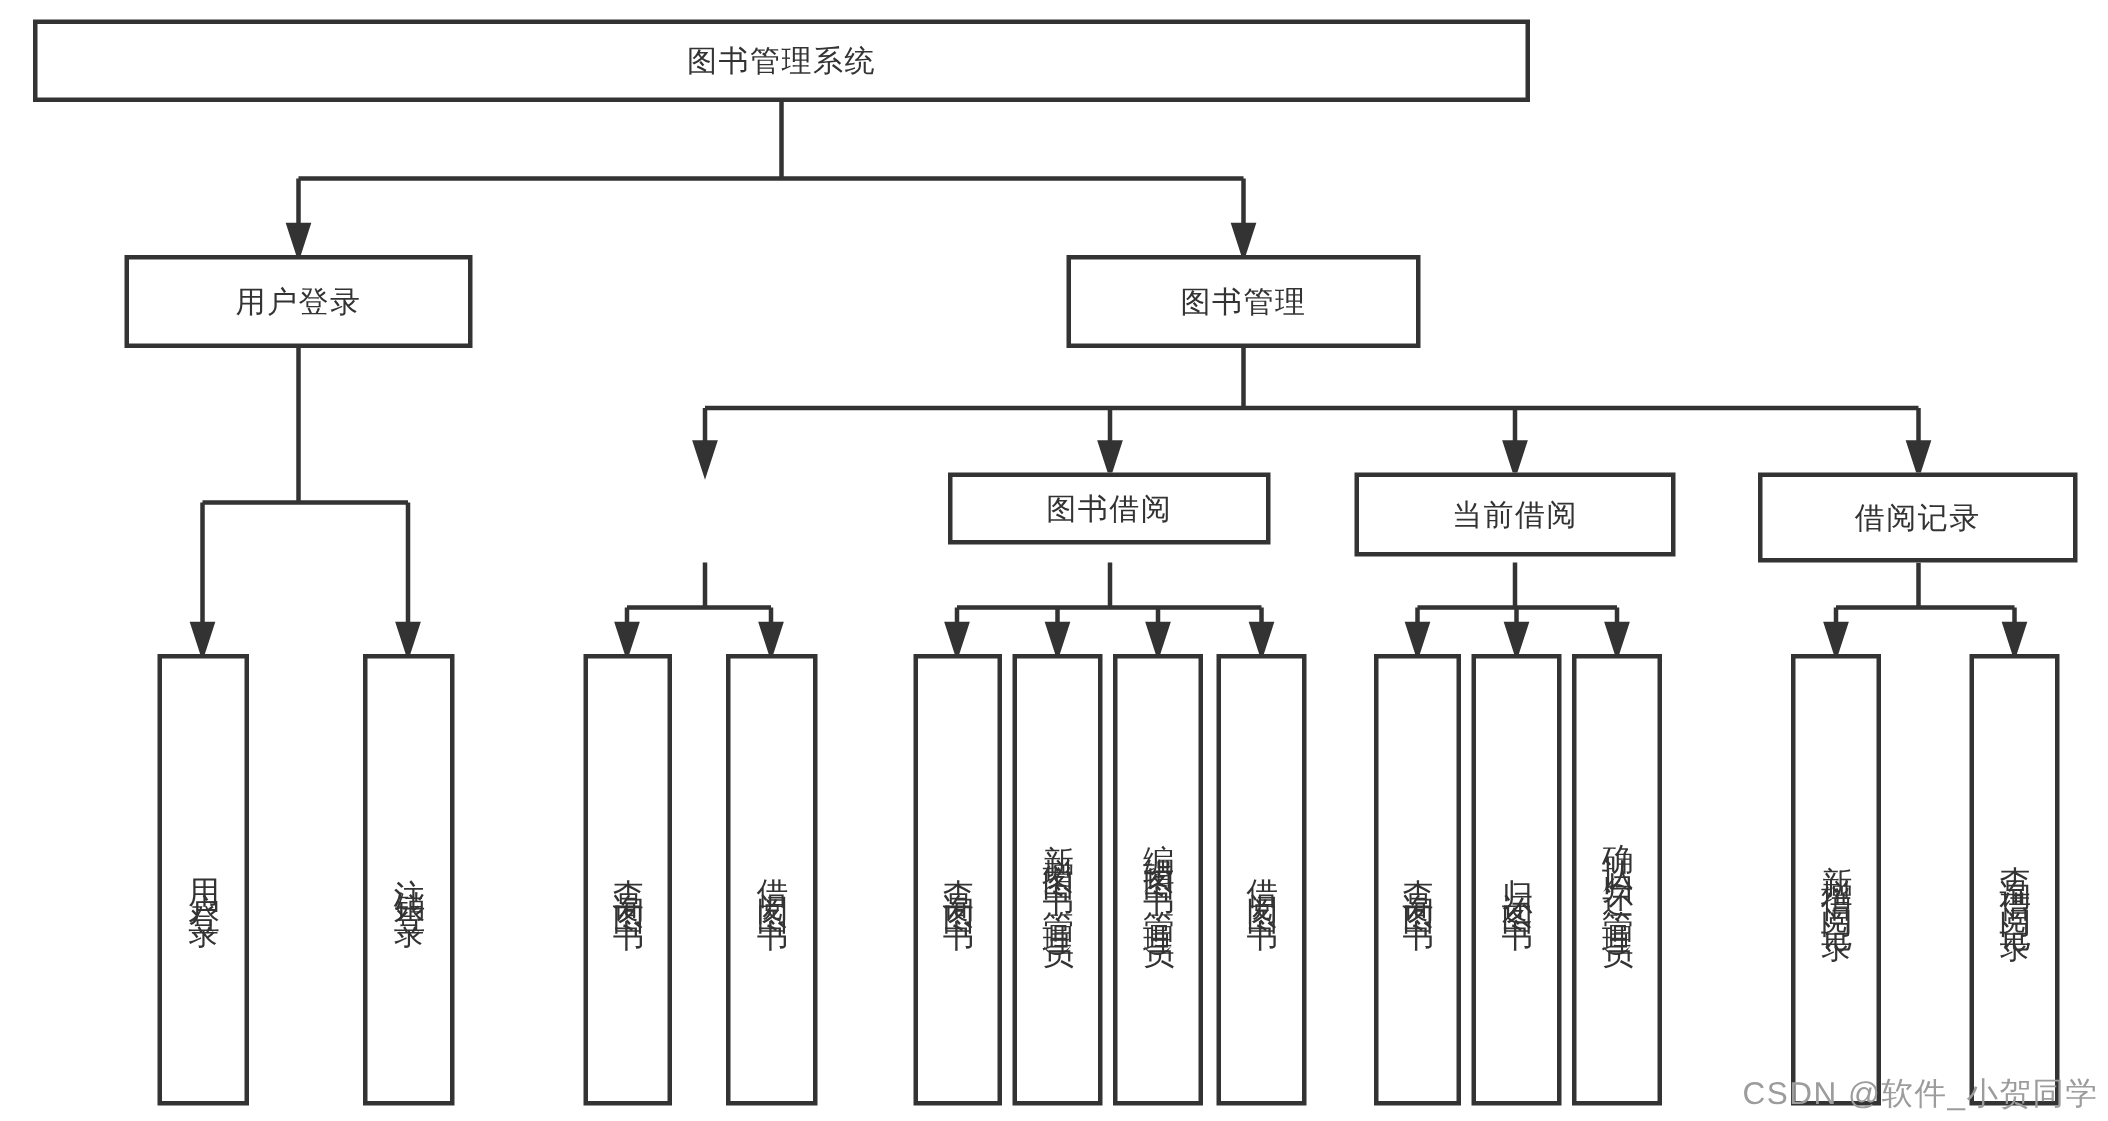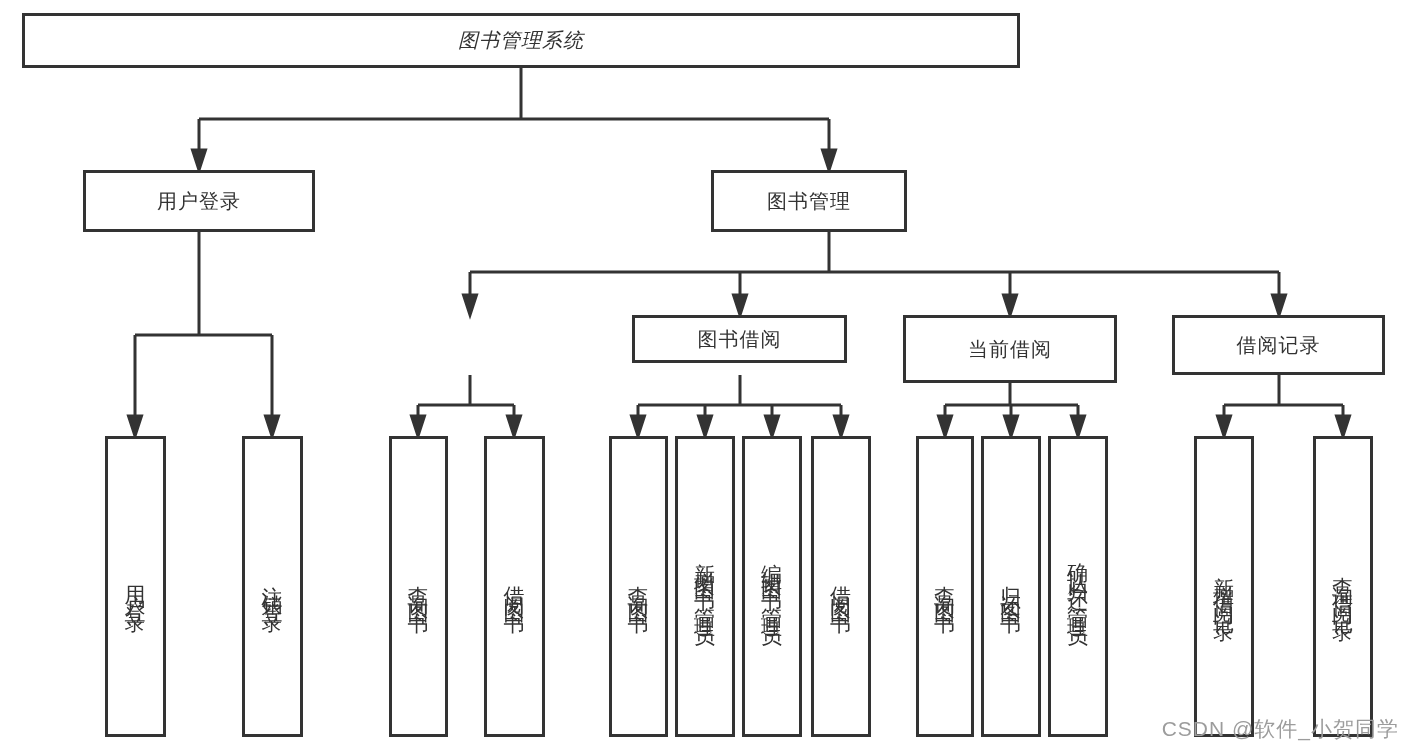--- a/index.html
+++ b/index.html
@@ -115,35 +115,35 @@
       </g>
 
       <g>
         <path fill="none" d="M1279 375 V405 M1224 405 H1343 M1224 405 V418 M1343 405 V418"></path>
         <polygon points="1217.5,416 1230.5,416 1224,436"></polygon>
         <polygon points="1336.5,416 1349.5,416 1343,436"></polygon>
       </g>
     </g>
   </svg>
 
-  <div class="hbox" style="left:22px; top:13px; width:998px; height:55px;font-style:italic;">
+  <div class="hbox" style="left:22px; top:13px; width:998px; height:55px;">
     <span>图书管理系统</span>
   </div>
 
   <div class="hbox" style="left:83px; top:170px; width:232px; height:62px;">
     <span>用户登录</span>
   </div>
-  <div class="hbox" style="left:711px; top:170px; width:196px; height:62px;justify-content:center;">
+  <div class="hbox" style="left:711px; top:170px; width:236px; height:62px;justify-content:center;">
     <span>图书管理</span>
   </div>
 
   <div class="hbox" style="left:632px; top:315px; width:215px; height:48px;">
     <span>图书借阅</span>
   </div>
-  <div class="hbox" style="left:903px; top:315px; width:214px; height:68px;">
+  <div class="hbox" style="left:903px; top:315px; width:214px; height:56px;">
     <span>当前借阅</span>
   </div>
   <div class="hbox" style="left:1172px; top:315px; width:213px; height:60px;">
     <span>借阅记录</span>
   </div>
 
   <div class="vbox" style="left:105px; width:61px;">
     <span>用户登录</span>
   </div>
   <div class="vbox" style="left:242px; width:61px;">

